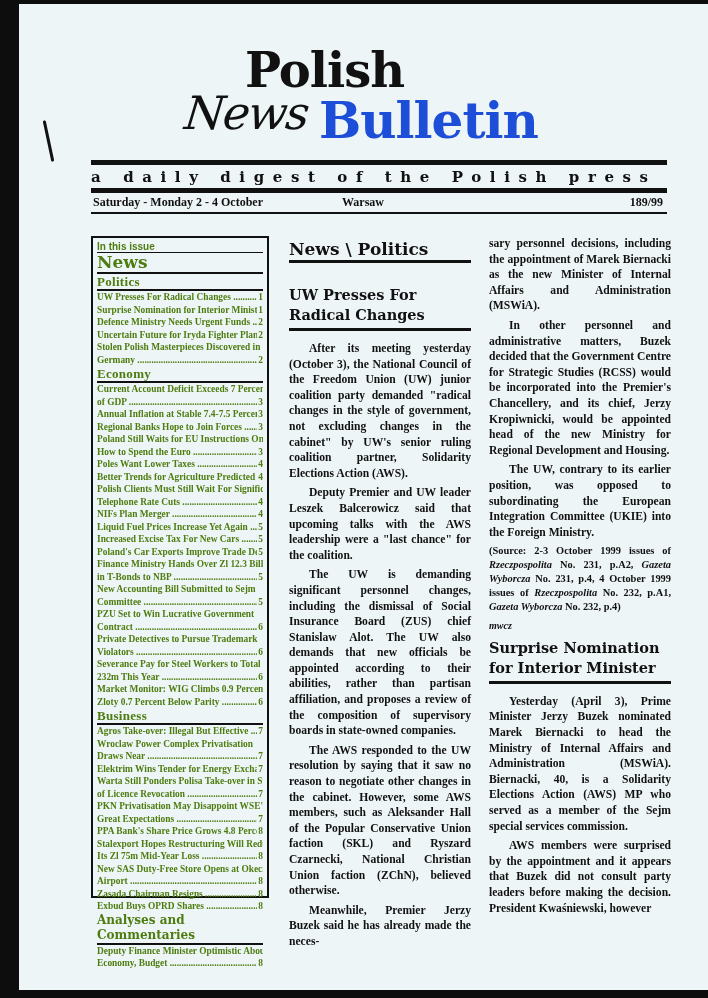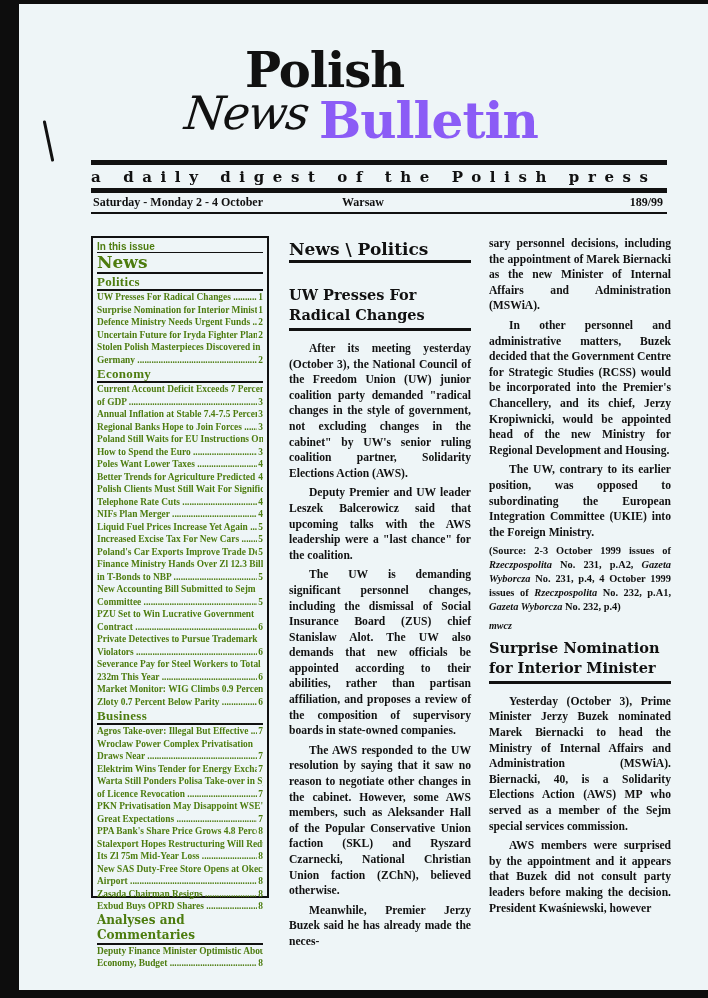--- a/index.html
+++ b/index.html
@@ -3,21 +3,21 @@
 <meta charset="utf-8">
 <style>
   html, body { margin:0; padding:0; }
   body { width:708px; height:998px; background:#0d0d0d; position:relative; overflow:hidden; }
   .page { position:absolute; left:19px; top:4px; width:697px; height:986px; background:#eef5f7; overflow:hidden; }
   .mark { position:absolute; left:28px; top:116px; width:3px; height:42px; background:#111; transform:rotate(-12deg); border-radius:2px; }
 
   
   .mast-polish { position:absolute; left:226px; top:42px; font-family:"DejaVu Serif", serif; font-weight:bold; font-size:48px; letter-spacing:-1px; color:#111; line-height:1; }
   .mast-news { position:absolute; left:166px; top:86px; font-family:"DejaVu Serif", serif; font-style:italic; font-size:46px; color:#111; line-height:1; letter-spacing:-2px; transform:skewX(-6deg); }
-  .mast-bulletin { position:absolute; left:300px; top:92px; font-family:"DejaVu Serif", serif; font-weight:bold; font-size:50px; letter-spacing:-1px; color:#8b5cf6; line-height:1; }
+  .mast-bulletin { position:absolute; left:300px; top:92px; font-family:"DejaVu Serif", serif; font-weight:bold; font-size:50px; letter-spacing:-1px; color:#1d4ed8; line-height:1; }
   .rule-thick { position:absolute; left:72px; width:576px; height:5px; background:#111; }
   .rule-thin { position:absolute; left:72px; width:576px; height:2px; background:#111; }
   .tagline { position:absolute; left:72px; top:164px; width:576px; font-family:"DejaVu Serif", serif; font-weight:bold; font-size:15px; letter-spacing:8.6px; color:#111; white-space:nowrap; }
   .dateline { position:absolute; left:74px; top:191px; width:570px; font-family:"Liberation Serif", serif; font-weight:bold; font-size:12px; color:#111; }
   .dateline .d { position:absolute; left:0; }
   .dateline .c { position:absolute; left:249px; }
   .dateline .r { position:absolute; right:0; }
 
   
   .toc { position:absolute; left:72px; top:232px; width:178px; height:662px; border:2px solid #111; padding:0 4px; box-sizing:border-box; font-family:"Liberation Serif", serif; color:#4d7c0f; }
@@ -272,17 +272,17 @@
   <div class="col colright">
     <div id="a1-cont">
         <p style="text-indent: 0px;">sary personnel decisions, including the appointment of Marek Biernacki as the new Minister of Internal Affairs and Administration (MSWiA).</p>
         <p>In other personnel and administrative matters, Buzek decided that the Government Centre for Strategic Studies (RCSS) would be incorporated into the Premier's Chancellery, and its chief, Jerzy Kropiwnicki, would be appointed head of the new Ministry for Regional Development and Housing.</p>
         <p>The UW, contrary to its earlier position, was opposed to subordinating the European Integration Committee (UKIE) into the Foreign Ministry.</p>
       </div>
     <p class="src"><span>(Source: 2-3 October 1999 issues of </span><i>Rzeczpospolita</i><span> No. 231, p.A2, </span><i>Gazeta Wyborcza</i><span> No. 231, p.4, 4 October 1999 issues of </span><i>Rzeczpospolita</i><span> No. 232, p.A1, </span><i>Gazeta Wyborcza</i><span> No. 232, p.4)</span></p>
     <p class="sig">mwcz</p>
     <div class="art-title">Surprise Nomination for Interior Minister</div>
     <div id="a2-paras">
-        <p>Yesterday (October 3), Prime Minister Jerzy Buzek nominated Marek Biernacki to head the Ministry of Internal Affairs and Administration (MSWiA). Biernacki, 40, is a Solidarity Elections Action (AWS) MP who served as a member of the Sejm special services commission.</p>
+        <p>Yesterday (April 3), Prime Minister Jerzy Buzek nominated Marek Biernacki to head the Ministry of Internal Affairs and Administration (MSWiA). Biernacki, 40, is a Solidarity Elections Action (AWS) MP who served as a member of the Sejm special services commission.</p>
         <p>AWS members were surprised by the appointment and it appears that Buzek did not consult party leaders before making the decision. President Kwaśniewski, however</p>
       </div>
   </div>
 </div>
 
 </body></html>

